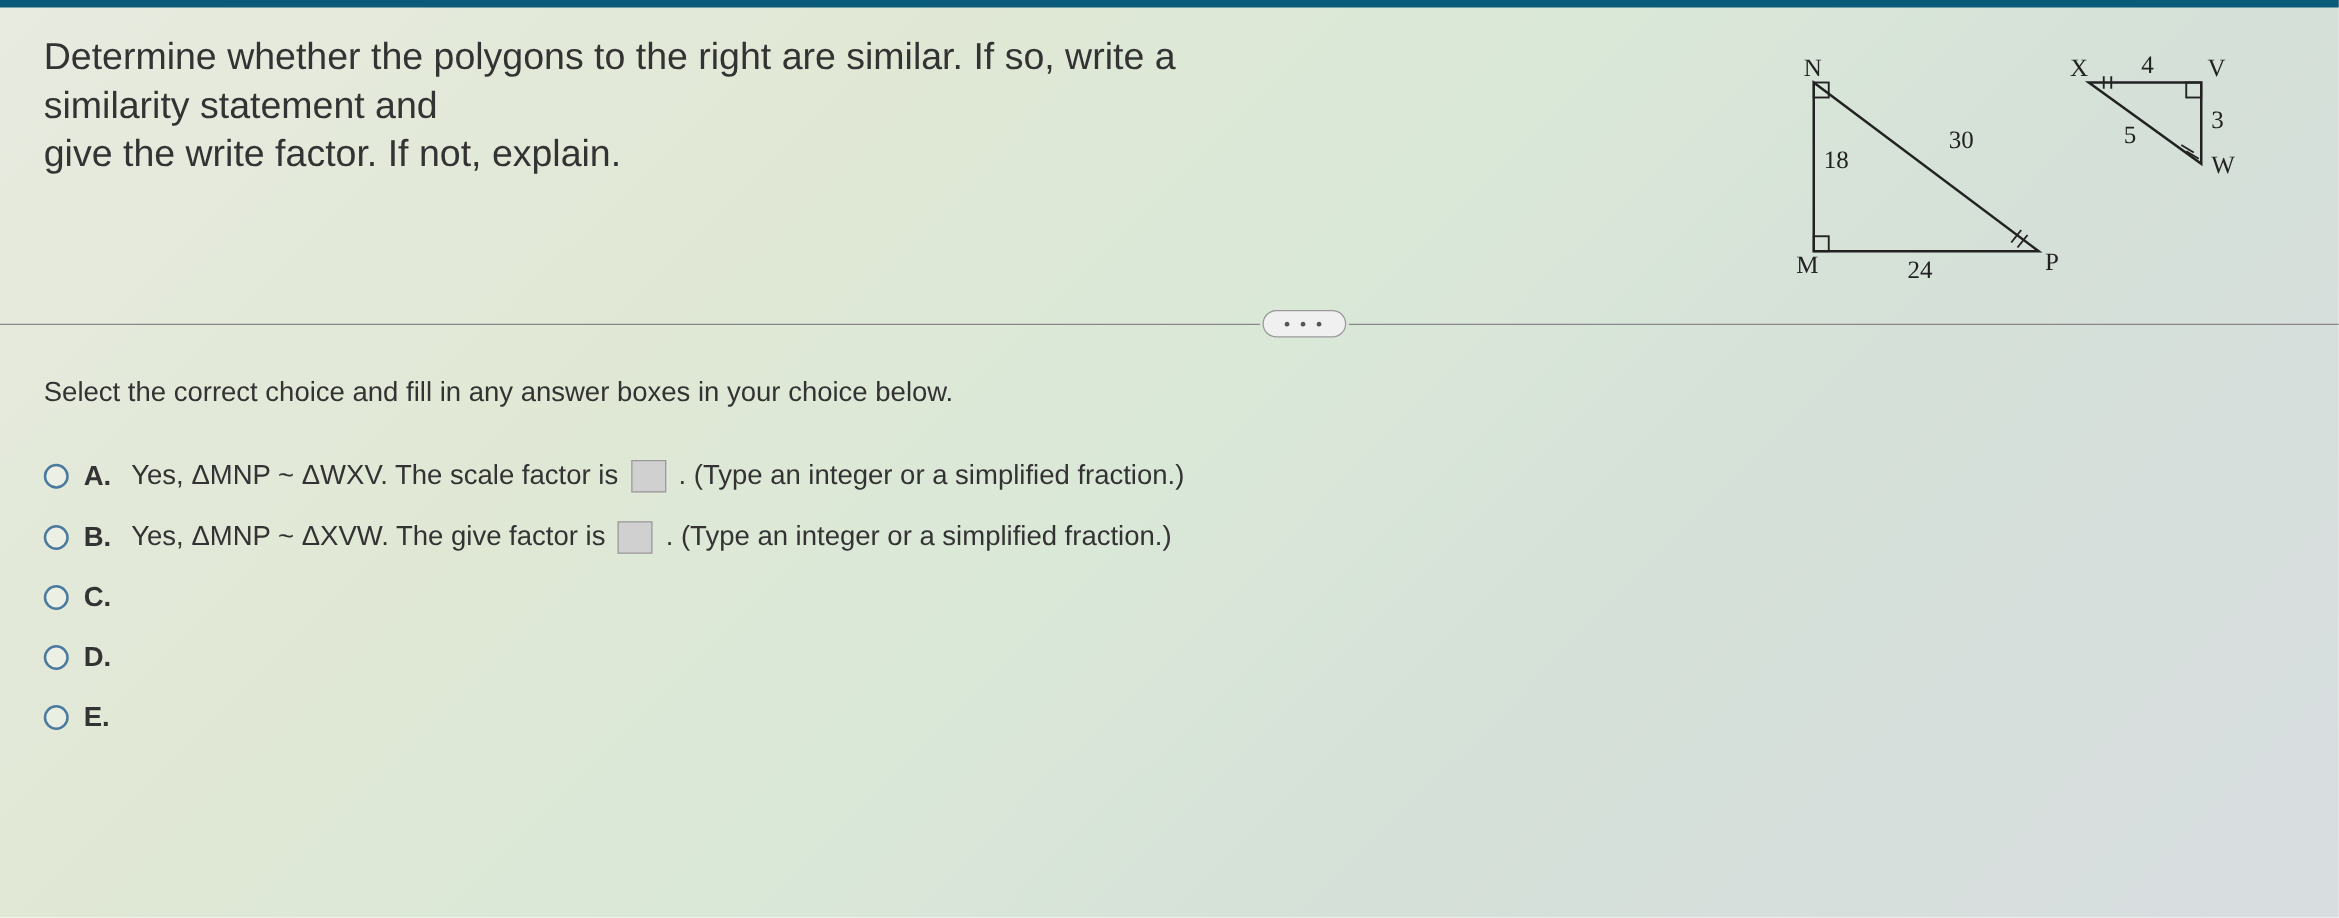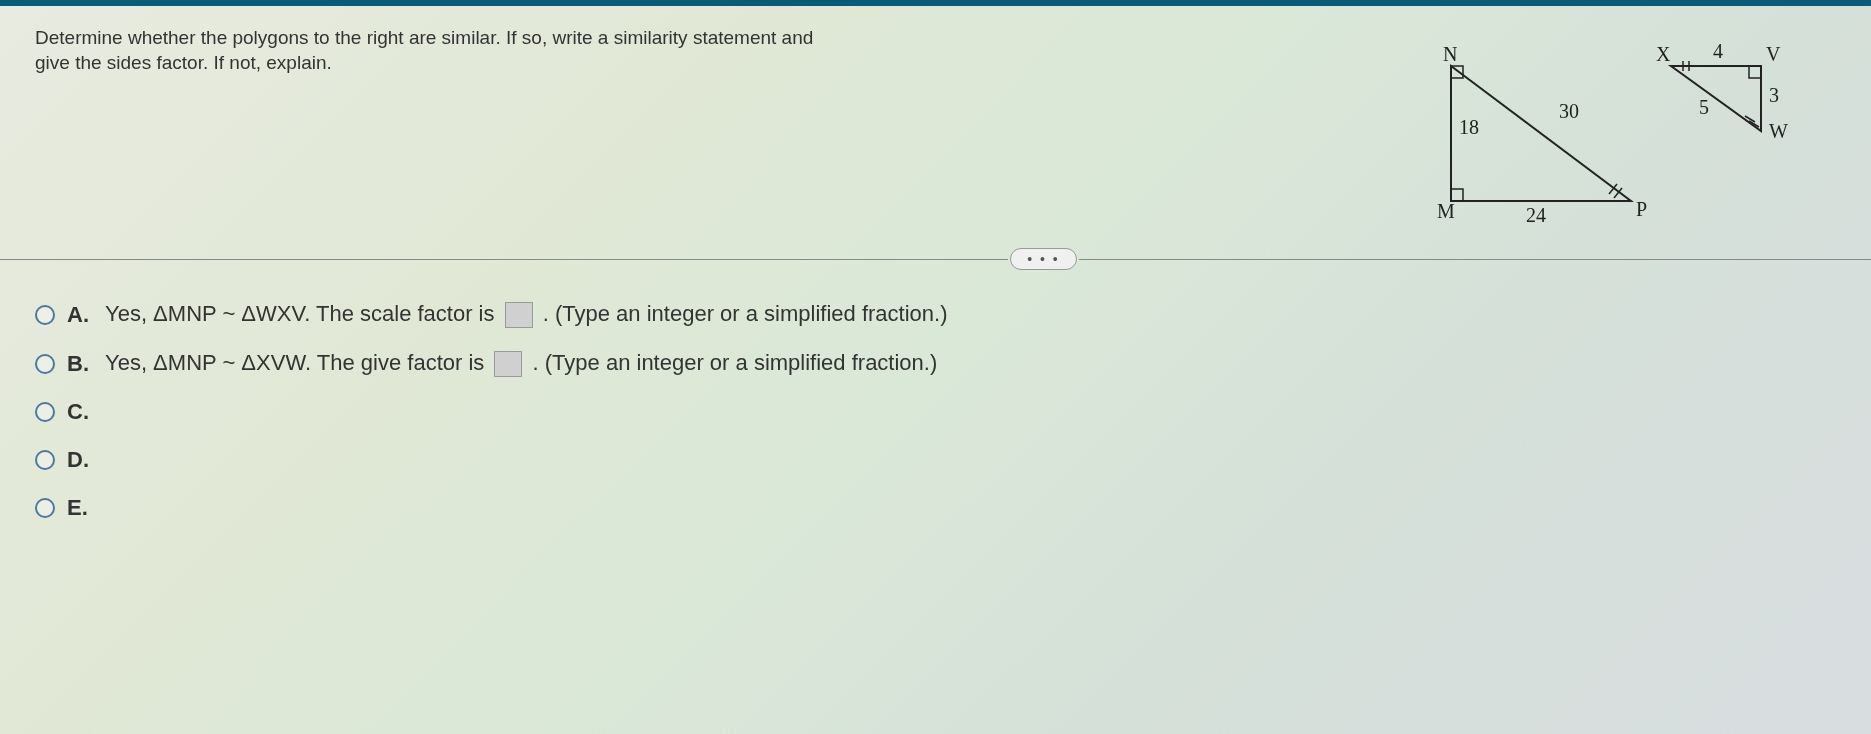--- a/index.html
+++ b/index.html
@@ -9,21 +9,21 @@
       width: 1871px;
       height: 734px;
       position: relative;
       border-top: 6px solid #0a5a7a;
       overflow: hidden;
     }
     .content {
       padding: 20px 35px;
     }
     .question-text {
-      font-size: 19px;
+      font-size: 30px;
       color: #333;
       line-height: 1.3;
       max-width: 1000px;
     }
     .figure-area {
       position: absolute;
       top: 30px;
       right: 60px;
       width: 380px;
       height: 180px;
@@ -98,21 +98,21 @@
       font-family: 'Times New Roman', serif;
       font-size: 20px;
       fill: #222;
     }
   </style>
 </head>
 <body>
 
 <div class="content">
   <p class="question-text">Determine whether the polygons to the right are similar. If so, write a similarity statement and</p>
-  <p class="question-text">give the sides factor. If not, explain.</p>
+  <p class="question-text">give the write factor. If not, explain.</p>
 </div>
 
 <div class="figure-area">
   <svg width="380" height="190">
 
     <g>
       <polygon points="20,165 20,30 200,165" fill="none" stroke="#222" stroke-width="2"></polygon>
 
       <rect x="20" y="153" width="12" height="12" fill="none" stroke="#222" stroke-width="1.5"></rect>
 
@@ -147,20 +147,21 @@
   </svg>
 </div>
 
 <div class="divider-row">
   <div class="divider-line" style="flex:0.56"></div>
   <button class="divider-button">• • •</button>
   <div class="divider-line" style="flex:0.44"></div>
 </div>
 
 <div class="answer-section">
+  <p class="instruction">Select the correct choice and fill in any answer boxes in your choice below.</p>
 
   <div class="choice-row">
     <span class="radio"></span>
     <span class="choice-letter">A.</span>
     <span class="choice-text">
       <span>Yes, ΔMNP ~ ΔWXV. The scale factor is </span>
       <span class="input-box"></span>
       <span> . (Type an integer or a simplified fraction.)</span>
     </span>
   </div>

